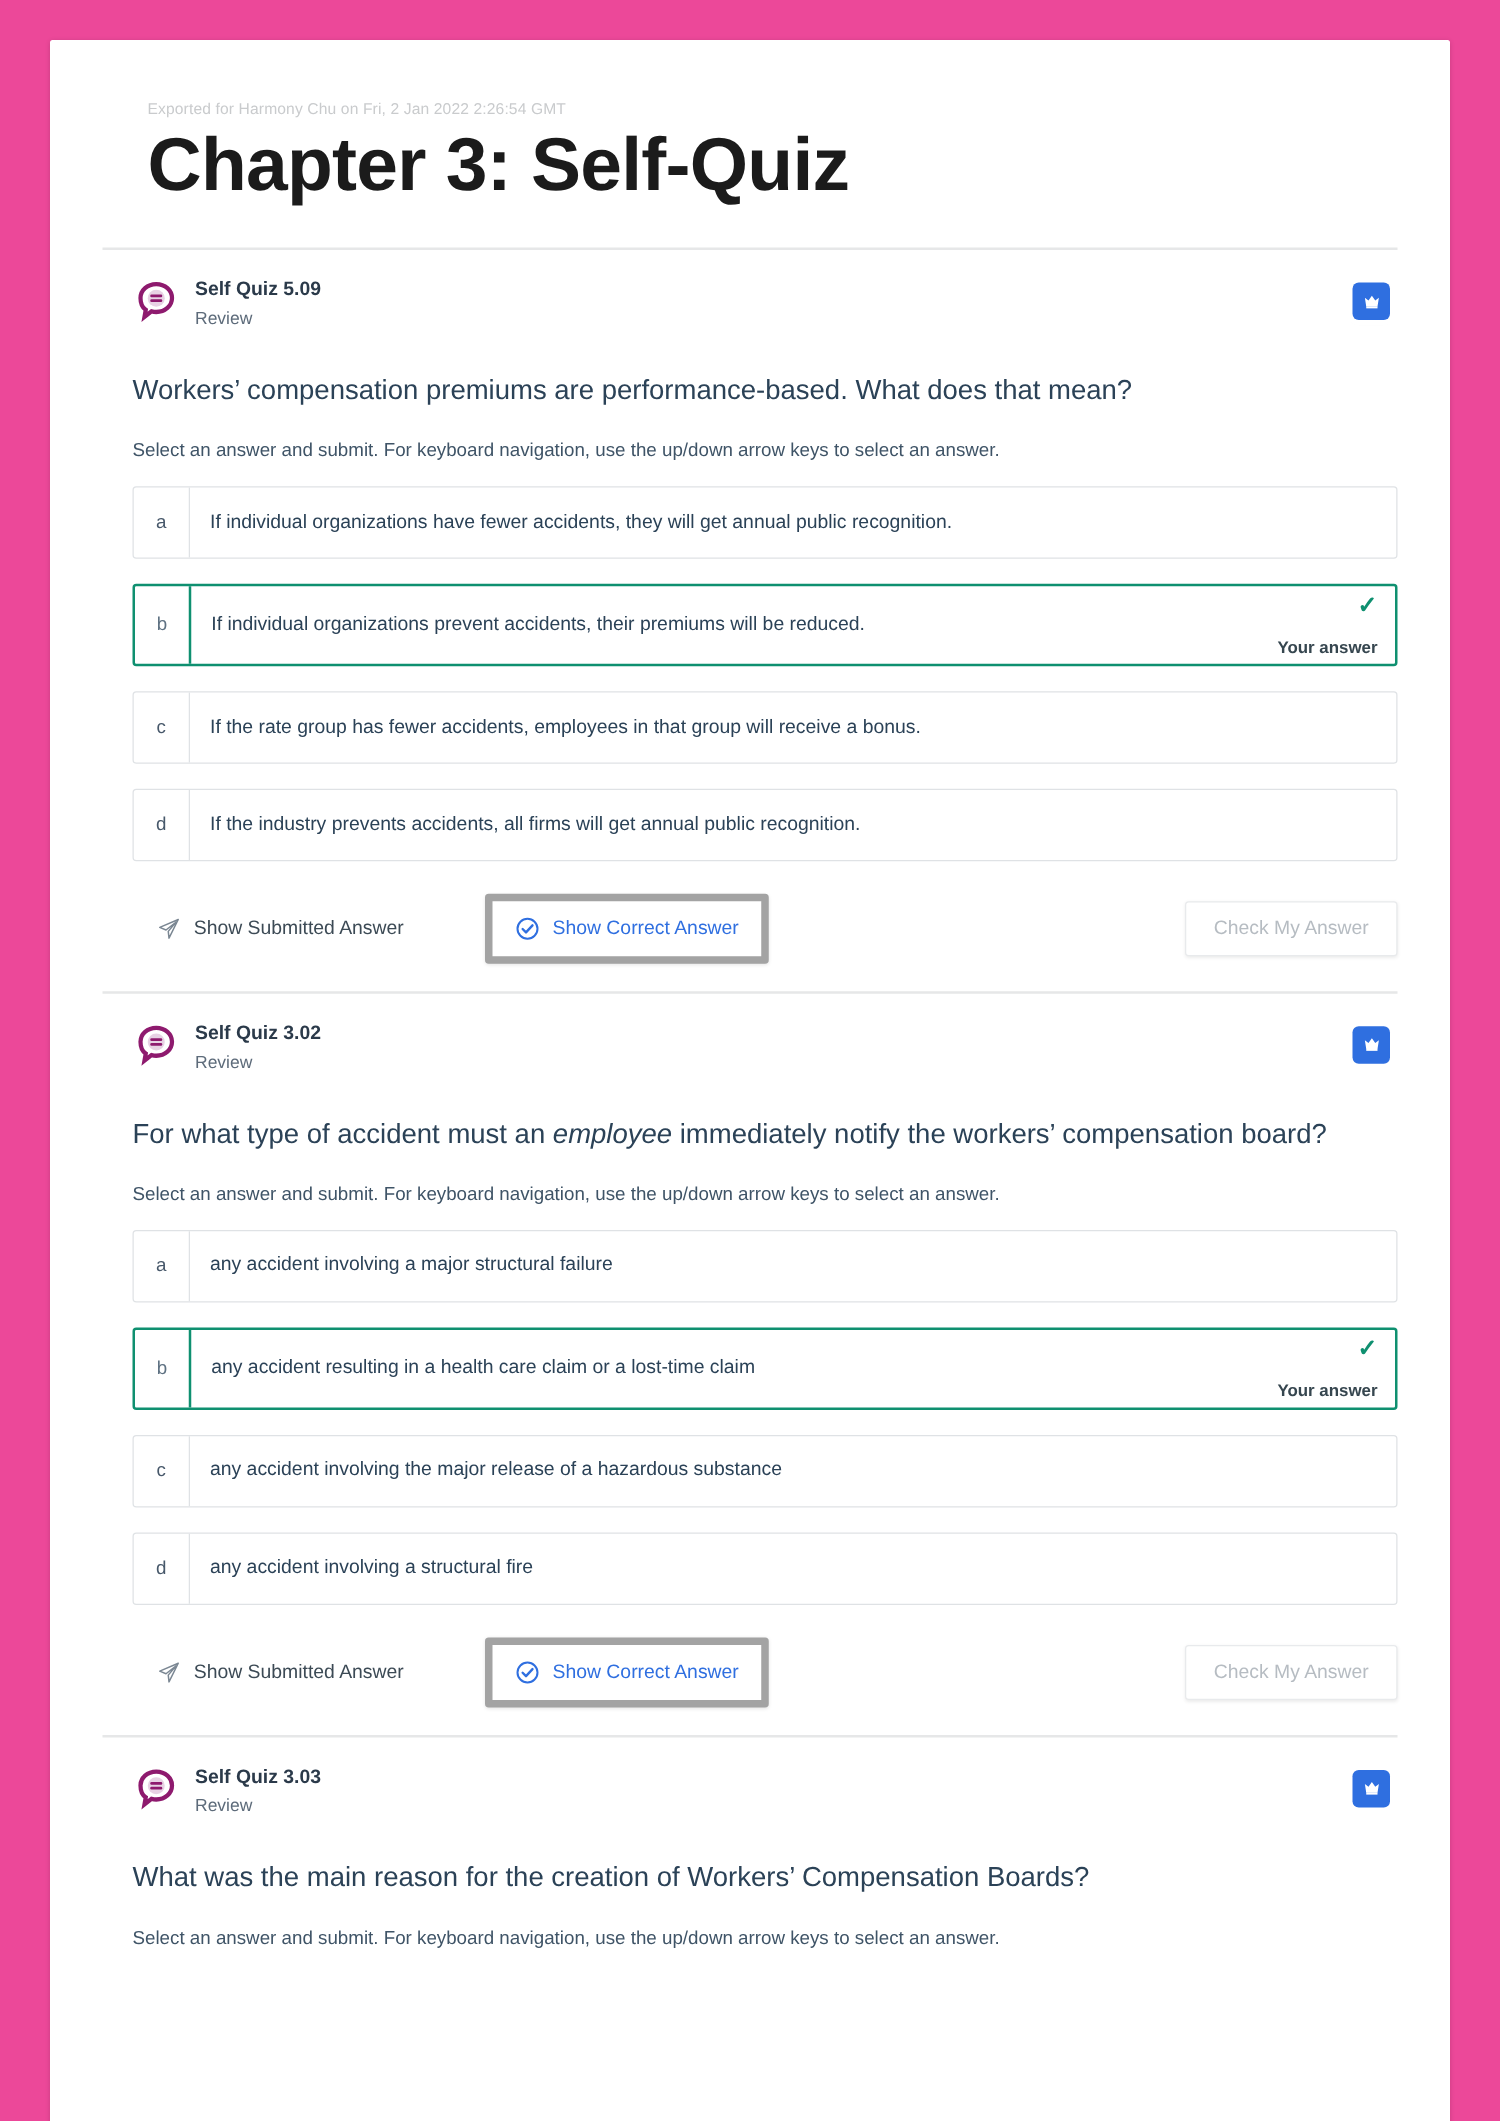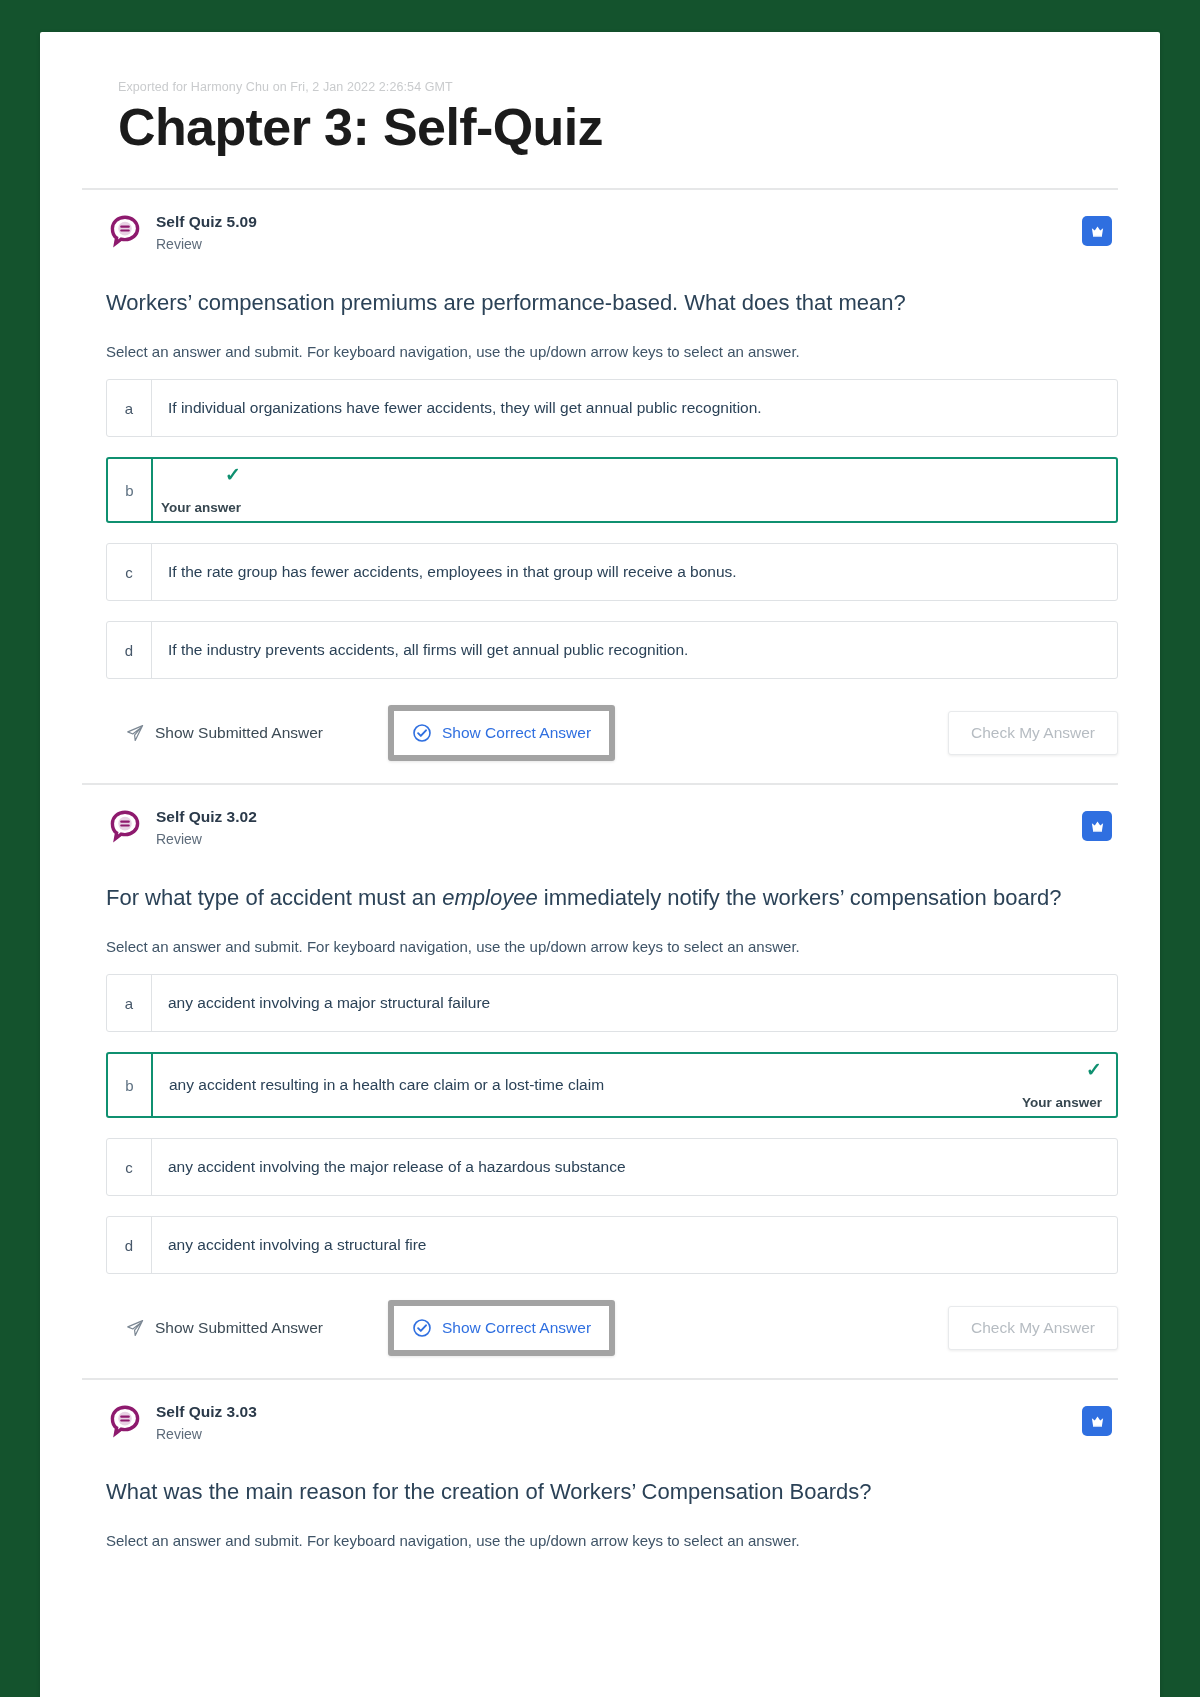--- a/index.html
+++ b/index.html
@@ -6,21 +6,21 @@
   html, body {
     margin: 0;
     padding: 0;
     background: #f1f1f1;
     font-family: "Liberation Sans", sans-serif;
   }
   #page {
     position: relative;
     width: 1200px;
     height: 1697px;
-    background: #14532d;
+    background: #ec4899;
     overflow: hidden;
   }
   .sheet {
     position: absolute;
     left: 40px;
     top: 32px;
     width: 1120px;
     min-height: 1680px;
     background: #ffffff;
     box-shadow: 0 1px 4px rgba(0,0,0,0.16);
@@ -28,21 +28,21 @@
     padding: 48px 40px 40px 40px;
   }
   .export-line {
     font-size: 12.5px;
     color: #c9cbcd;
     letter-spacing: 0.1px;
     margin: 0 0 2px 38px;
     white-space: nowrap;
   }
   .page-title {
-    font-size: 52px;
+    font-size: 60px;
     font-weight: 700;
     color: #1b1b1b;
     letter-spacing: -0.6px;
     margin: 0 0 30px 38px;
     line-height: 1.2;
   }
   .divider {
     height: 2px;
     background: #e6e7e8;
     margin: 0 2px;
@@ -234,20 +234,21 @@
       <div class="q-text">Workers’ compensation premiums are performance-based. What does that mean?</div>
       <div class="q-hint">Select an answer and submit. For keyboard navigation, use the up/down arrow keys to select an answer.</div>
 
       <div class="options">
         <div class="option">
           <div class="opt-letter">a</div>
           <div class="opt-body">If individual organizations have fewer accidents, they will get annual public recognition.</div>
         </div>
         <div class="option selected">
           <div class="opt-letter">b</div>
+          <div class="opt-body">If individual organizations prevent accidents, their premiums will be reduced.</div>
           <div class="opt-mark">
             <span class="tick">✓</span>
             <span class="your">Your answer</span>
           </div>
         </div>
         <div class="option">
           <div class="opt-letter">c</div>
           <div class="opt-body">If the rate group has fewer accidents, employees in that group will receive a bonus.</div>
         </div>
         <div class="option">

